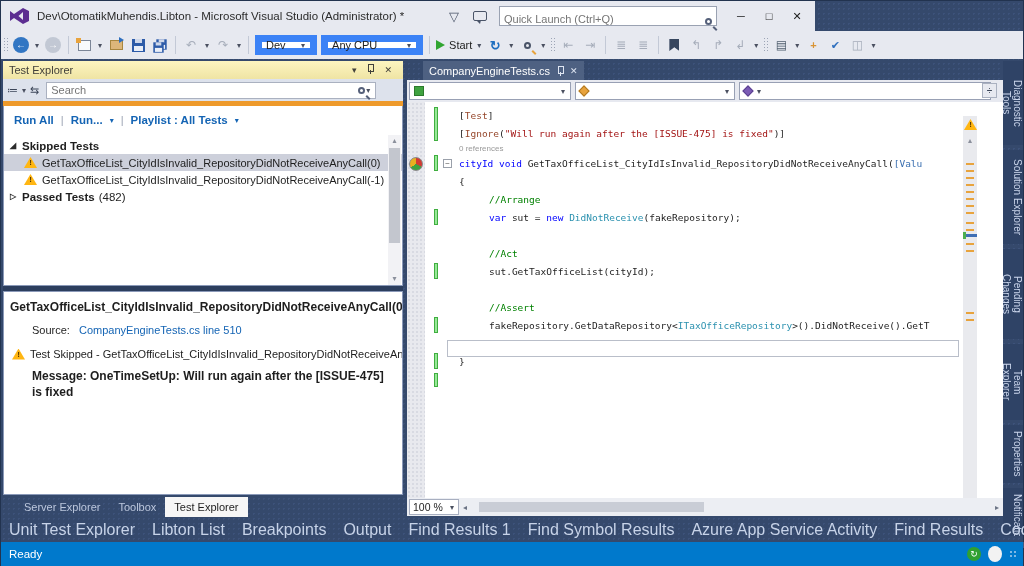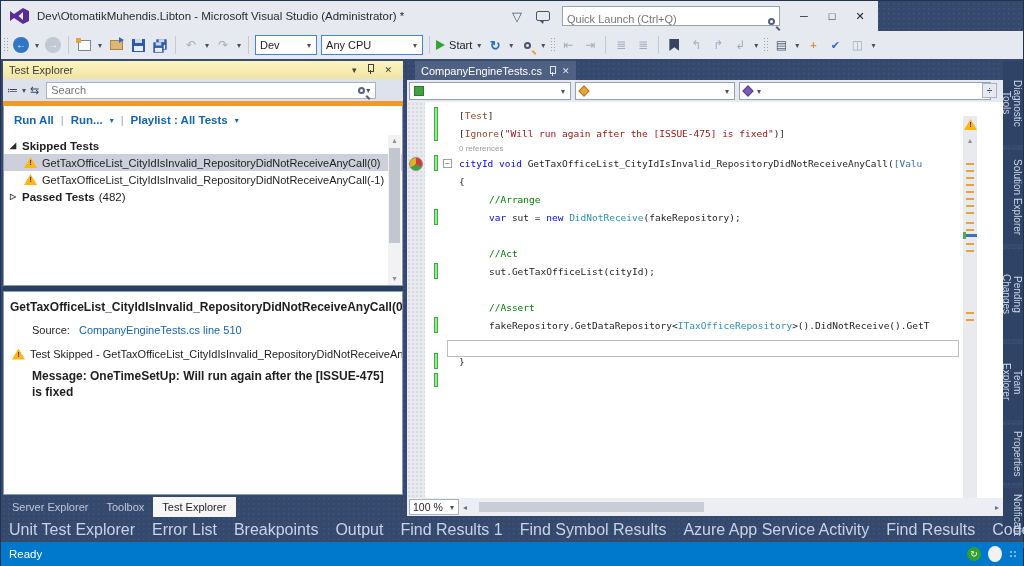--- a/index.html
+++ b/index.html
@@ -4,21 +4,21 @@
 <style>
   * { margin:0; padding:0; box-sizing:border-box; }
   html,body { width:1024px; height:566px; overflow:hidden; }
   body { font-family:"Liberation Sans", sans-serif; font-size:11px; color:#1e1e1e; }
   .abs { position:absolute; }
   #app { position:relative; width:1024px; height:566px; background:#35496c;
          background-image:radial-gradient(#3d527a 1px, transparent 1px); background-size:5px 5px;
          border:1px solid #22334f; }
 
   
-  #titlebar { left:0; top:0; width:877px; height:30px; background:#e7e9f0; display:flex; align-items:center; }
+  #titlebar { left:0; top:0; width:814px; height:30px; background:#e7e9f0; display:flex; align-items:center; }
   .vs-logo { width:20px; height:16px; margin:0 8px 0 8px; position:relative; }
   .vs-logo svg { display:block; }
   .title-text { font-size:11.5px; color:#2b2b2b; white-space:nowrap; }
   .tb-right { position:absolute; right:0; top:0; height:30px; display:flex; align-items:center; }
   .funnel { font-size:13px; color:#4a5468; margin-right:14px; }
   .bubble { width:14px; height:10px; border:1px solid #4a5468; border-radius:2px; position:relative; margin-right:12px; }
   .bubble::after { content:""; position:absolute; left:2px; bottom:-4px; border-left:4px solid transparent; border-right:1px solid transparent; border-top:4px solid #4a5468; }
   .ql-box { width:218px; height:20px; background:#fff; border:1px solid #9aa2b2; display:flex; align-items:flex-end; padding:0 4px; }
   .ql-box input { flex:1; border:none; outline:none; font-family:"Liberation Sans",sans-serif; font-size:11px; color:#333; background:transparent; }
   .mag { width:7px; height:7px; border:2px solid #55607a; border-radius:50%; position:relative; flex:none; }
@@ -41,21 +41,21 @@
   .fold-ic::after { content:""; position:absolute; right:-2px; top:-4px; border-top:3px solid transparent; border-bottom:3px solid transparent; border-left:5px solid #2f6fbe; }
   .floppy { width:13px; height:13px; background:#2d5ba8; position:relative; }
   .floppy::before { content:""; position:absolute; left:3px; top:0; width:7px; height:4px; background:#cfd8ea; }
   .floppy::after { content:""; position:absolute; left:2px; bottom:1px; width:9px; height:5px; background:#e9eef7; }
   .floppy.small { transform:scale(0.8); }
   .saveall { position:relative; width:16px; height:15px; }
   .saveall .floppy { position:absolute; }
   .saveall .f1 { left:3px; top:0; }
   .saveall .f2 { left:0; top:3px; }
   .gicon { color:#a6adba; font-size:12px; }
-  .combo { height:20px; background:#fff; border:1px solid #3b82f6; display:flex; align-items:center; padding:0 4px; font-size:11px; color:#222; }
+  .combo { height:20px; background:#fff; border:7px solid #3b82f6; display:flex; align-items:center; padding:0 4px; font-size:11px; color:#222; }
   .combo .cv { flex:1; white-space:nowrap; overflow:hidden; }
   .combo .caret { margin-left:4px; }
   .play { width:0; height:0; border-left:9px solid #31a531; border-top:5px solid transparent; border-bottom:5px solid transparent; margin-right:4px; }
   .blue-gl { color:#1e6fc0; font-size:13px; font-weight:bold; }
   .mag-tb { width:7px; height:7px; border:2px solid #4a5468; border-radius:50%; position:relative; }
   .mag-tb::after { content:""; position:absolute; width:2px; height:5px; background:#e8a33d; left:7px; top:6px; transform:rotate(-45deg); }
   .bmflag { width:10px; height:12px; background:#37465f; clip-path:polygon(0 0,100% 0,100% 100%,50% 68%,0 100%); }
 
   
   #left-panel { left:2px; top:60px; width:400px; height:436px; }
@@ -88,27 +88,27 @@
   .vscroll .thumb { position:absolute; left:1px; width:11px; background:#c3c6ce; }
   .splitter { left:0; top:225px; width:400px; height:5px; background:#2c3e5e; }
   .details { left:0; top:230px; width:400px; height:204px; background:#fff; border:1px solid #8a99b8; overflow:hidden; }
   .det-title { margin:8px 0 0 6px; font-size:12px; font-weight:bold; white-space:nowrap; overflow:hidden; }
   .det-src { margin:10px 0 0 28px; font-size:11px; white-space:nowrap; }
   .det-src a { color:#1464b4; text-decoration:none; margin-left:6px; }
   .det-skip { margin:12px 0 0 8px; display:flex; align-items:center; font-size:11px; white-space:nowrap; overflow:hidden; }
   .det-msg { margin:8px 0 0 28px; width:352px; font-size:12px; font-weight:bold; line-height:16px; }
 
   
-  #left-tabs { left:2px; top:496px; height:20px; display:flex; align-items:stretch; }
+  #left-tabs { left:14px; top:496px; height:20px; display:flex; align-items:stretch; }
   .ltab { padding:0 9px; display:flex; align-items:center; font-size:11px; color:#bcc7dd; }
   .ltab.active { background:#f6f6f6; color:#1e1e1e; }
 
   
   #editor { left:406px; top:60px; width:596px; height:455px; }
-  .tabbar { left:8px; top:0; width:596px; height:19px; display:flex; }
+  .tabbar { left:16px; top:0; width:596px; height:19px; display:flex; }
   .etab { background:#4e6182; color:#fff; font-size:11px; display:flex; align-items:center; padding:0 6px; gap:6px; }
   .etab .pin::before { border-color:#dfe6f2; }
   .etab .pin::after { background:#dfe6f2; }
   .etab .x { font-size:9px; color:#dfe6f2; }
   .tab-ovf { position:absolute; right:4px; top:4px; font-size:8px; color:#c6d0e4; }
   .navbar { left:0; top:19px; width:596px; height:22px; background:#e7e9f0; display:flex; align-items:center; gap:4px; padding:0 2px; }
   .nav-combo { height:18px; background:#fff; border:1px solid #98a0b4; display:flex; align-items:center; padding:0 4px; gap:4px; font-size:11px; color:#333; }
   .nc1 { width:162px; } .nc2 { width:160px; } .nc3 { width:252px; }
   .nav-ic { width:10px; height:10px; flex:none; }
   .nav-ic.proj { background:#3fa23f; border:1px solid #2c7a2c; }
@@ -431,21 +431,21 @@
     <span class="vtab" style="height:84px">Diagnostic Tools</span>
     <span class="vtab" style="height:94px">Solution Explorer</span>
     <span class="vtab" style="height:90px">Pending Changes</span>
     <span class="vtab" style="height:76px">Team Explorer</span>
     <span class="vtab" style="height:58px">Properties</span>
     <span class="vtab" style="height:48px">Notifications</span>
   </div>
 
   <div id="bottom-tabs" class="abs">
     <span class="btab">Unit Test Explorer</span>
-    <span class="btab">Error List</span>
+    <span class="btab">Libton List</span>
     <span class="btab">Breakpoints</span>
     <span class="btab">Output</span>
     <span class="btab">Find Results 1</span>
     <span class="btab">Find Symbol Results</span>
     <span class="btab">Azure App Service Activity</span>
     <span class="btab">Find Results</span>
     <span class="btab">CodeLens</span>
     <span class="btab">Package Manager Console</span>
     <span class="btab">Unit Test Sessions</span>
   </div>

